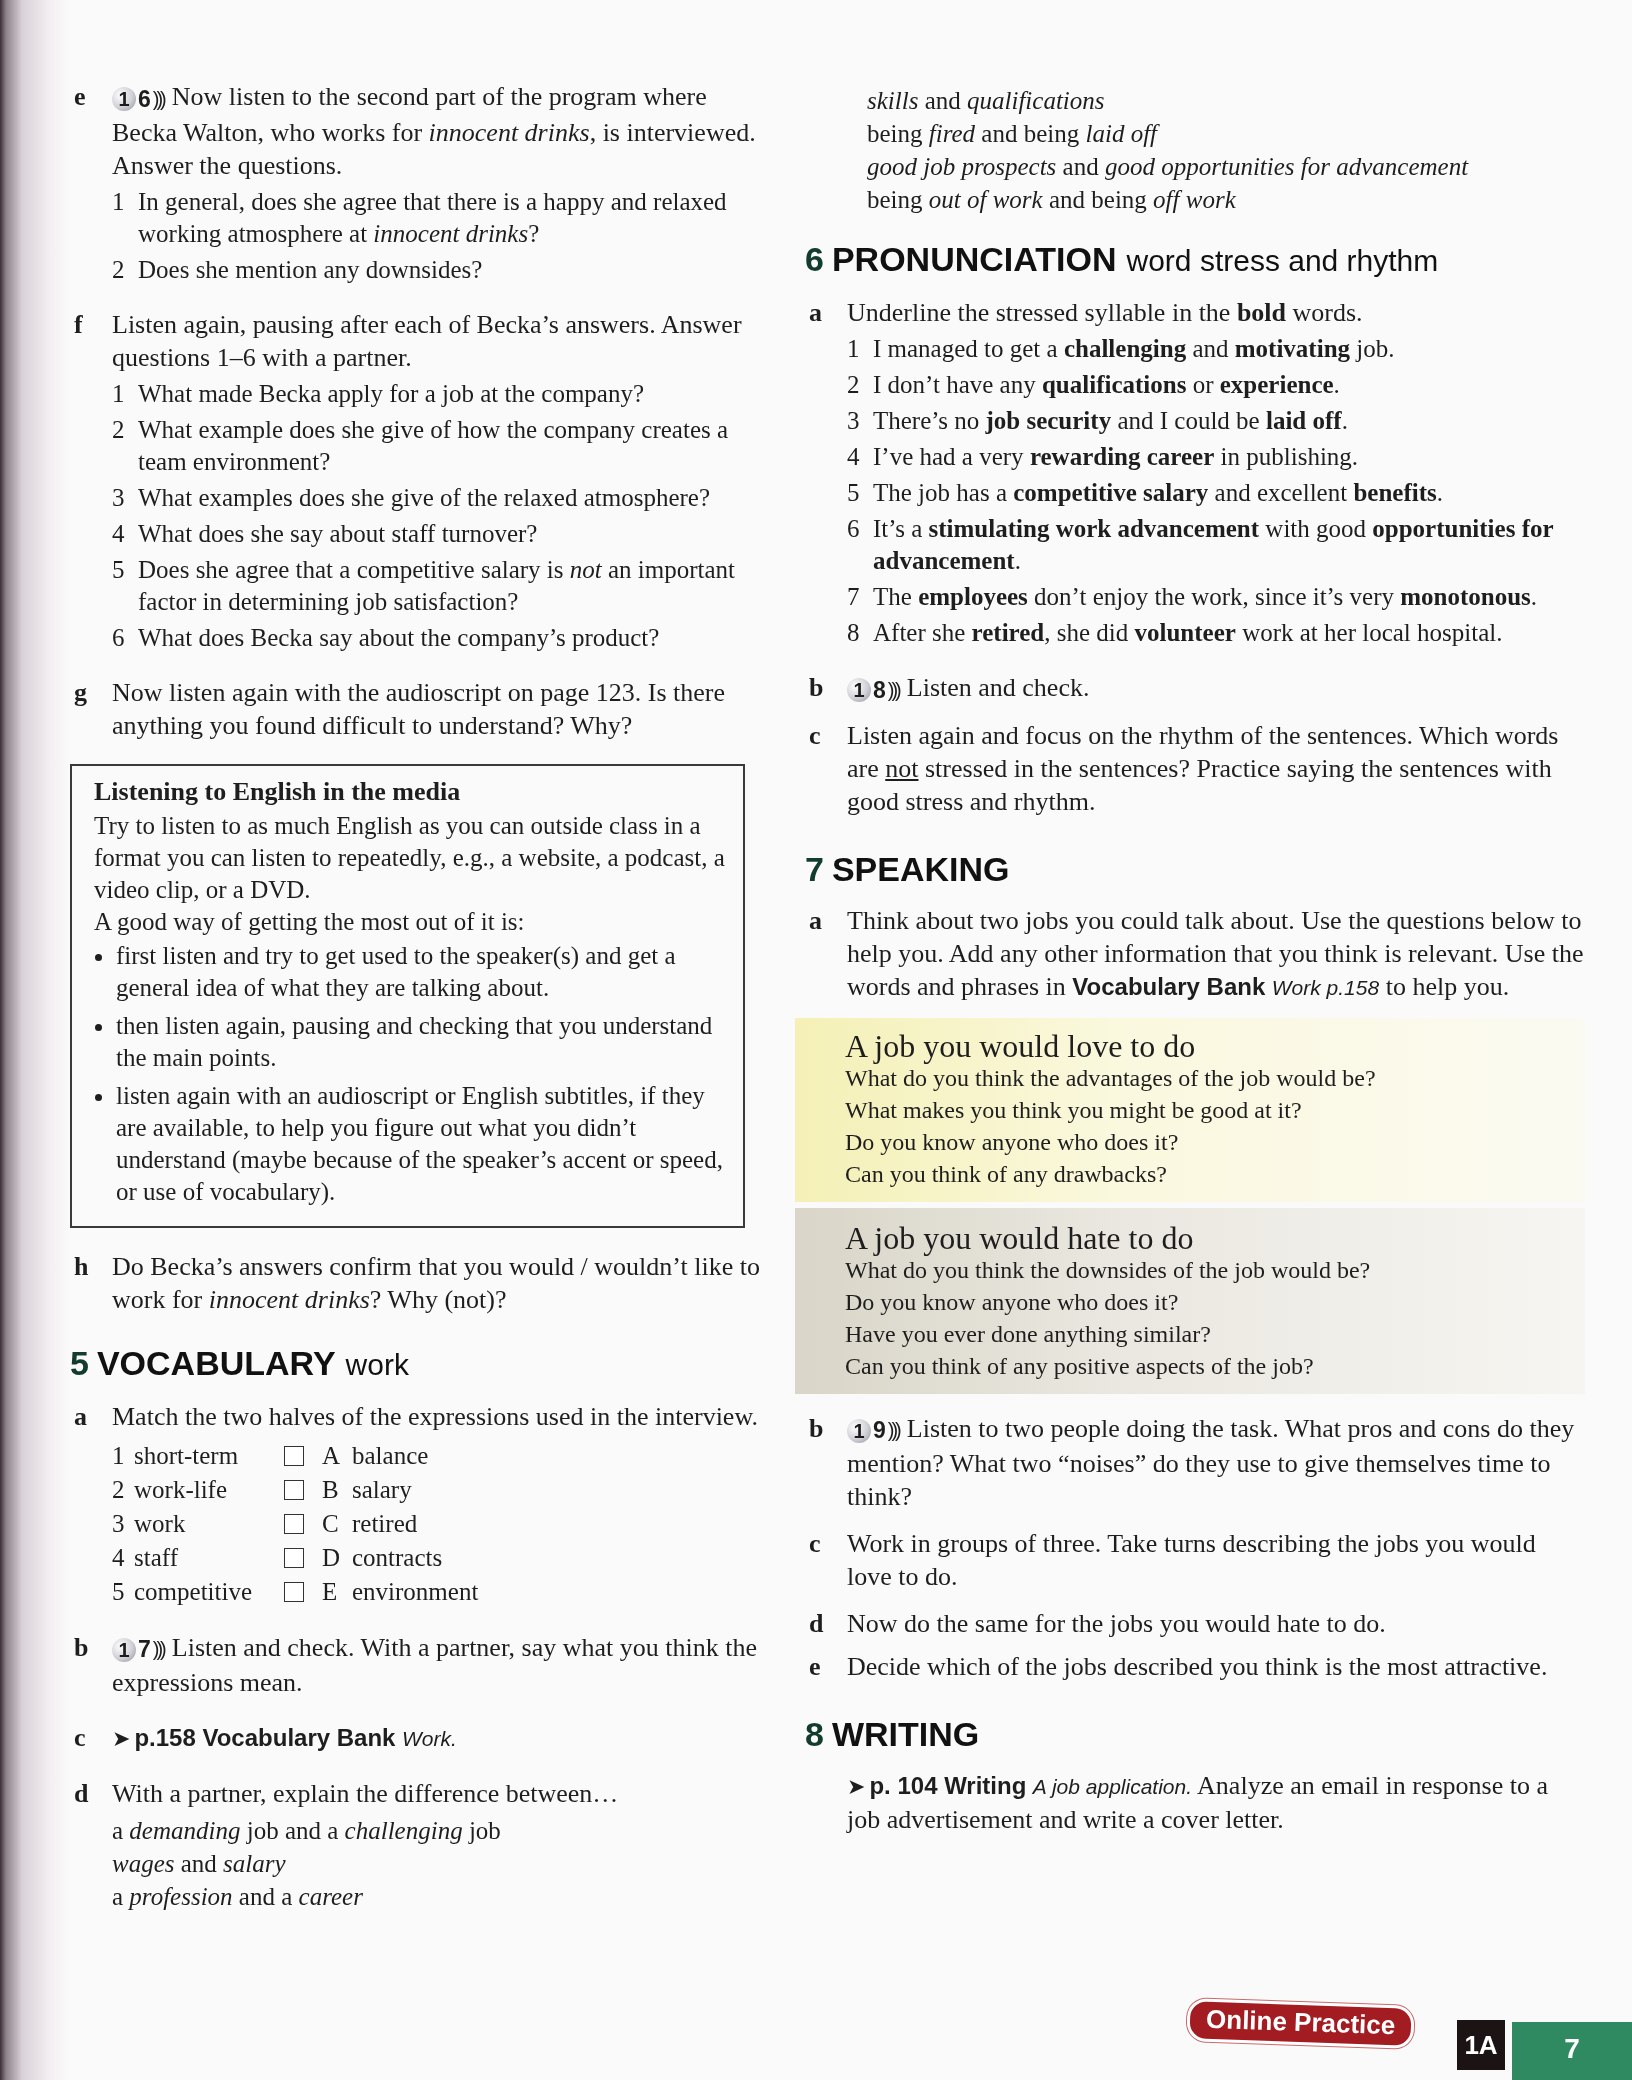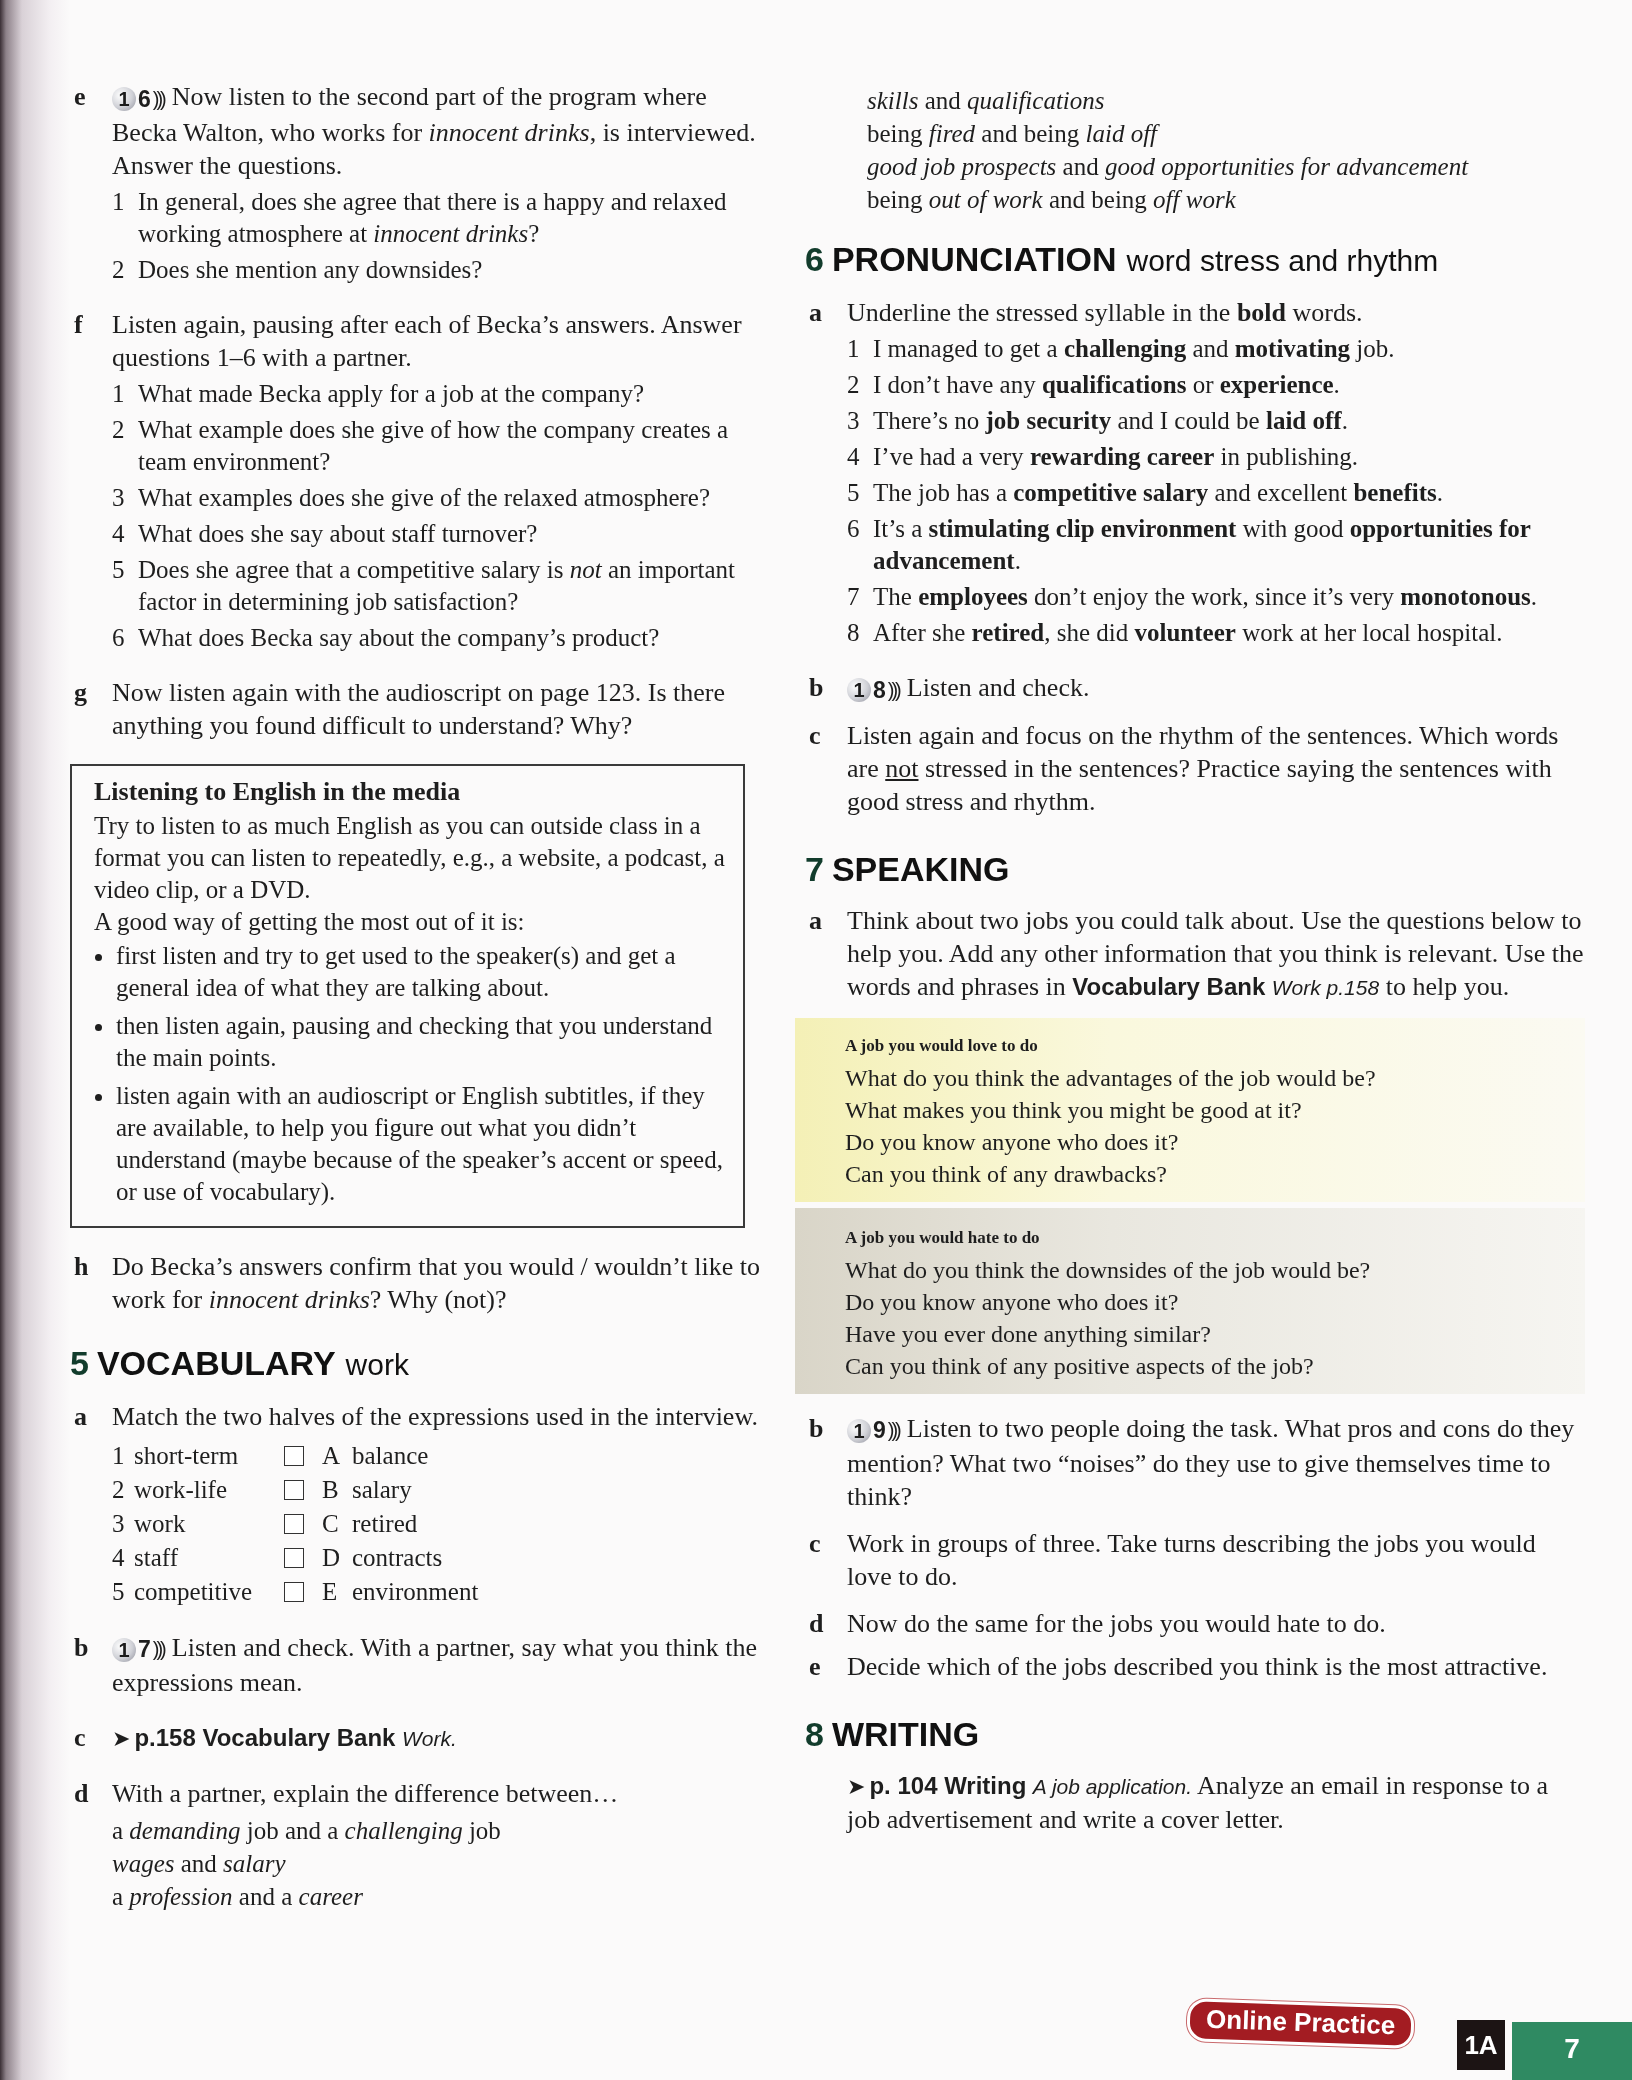--- a/index.html
+++ b/index.html
@@ -51,21 +51,21 @@
   .sans-ital { font-family: "Liberation Sans", "DejaVu Sans", sans-serif; font-style: italic; font-size: 21px; }
   .arrow { font-size: 22px; margin-right: 4px; }
 
   .pairs { margin-top: 4px; }
   .pair { font-size: 25px; line-height: 33px; }
   .pair i { font-style: italic; }
 
   .speak-box { margin: 14px 0 18px -10px; }
   .sb-love { background: linear-gradient(to right, #f4f0b6 0%, #faf8dd 40%, #fbfaf2 100%); padding: 12px 20px 12px 50px; }
   .sb-hate { background: linear-gradient(to right, #d9d5c8 0%, #e9e7df 40%, #f6f5f1 100%); padding: 14px 20px 12px 50px; margin-top: 6px; }
-  .speak-box .sb-title { font-weight: bold; font-size: 17px; line-height: 32px; }
+  .speak-box .sb-title { font-weight: normal; font-size: 32px; line-height: 32px; }
   .speak-box .sb-q { font-size: 24px; line-height: 32px; }
 
   .underline { text-decoration: underline; }
 
   .footer-badge { position: absolute; left: 1190px; top: 2005px; background: #a31c22; color: #fff; border-radius: 16px; padding: 2px 16px 4px 16px; font-family: "Liberation Sans", "DejaVu Sans", sans-serif; font-weight: bold; font-size: 26px; transform: rotate(2deg); box-shadow: 0 0 0 3px #fff, 0 0 0 4px #c96a6d; }
   .footer-unit { position: absolute; left: 1457px; top: 2020px; width: 48px; height: 50px; background: #1c1414; color: #fff; font-family: "Liberation Sans", "DejaVu Sans", sans-serif; font-weight: bold; font-size: 26px; text-align: center; line-height: 50px; }
   .footer-page { position: absolute; left: 1512px; top: 2022px; width: 120px; height: 58px; background: #2f8a62; color: #fff; font-family: "Liberation Sans", "DejaVu Sans", sans-serif; font-weight: bold; font-size: 28px; text-align: center; line-height: 54px; }
 </style>
 </head>
 <body>
@@ -197,21 +197,21 @@
 
   <div class="ex">
     <span class="letter">a</span>
     <span>Underline the stressed syllable in the </span><b>bold</b><span> words.</span>
     <div class="items">
       <div class="item"><span class="num">1</span><span>I managed to get a </span><b>challenging</b><span> and </span><b>motivating</b><span> job.</span></div>
       <div class="item"><span class="num">2</span><span>I don’t have any </span><b>qualifications</b><span> or </span><b>experience</b><span>.</span></div>
       <div class="item"><span class="num">3</span><span>There’s no </span><b>job security</b><span> and I could be </span><b>laid off</b><span>.</span></div>
       <div class="item"><span class="num">4</span><span>I’ve had a very </span><b>rewarding career</b><span> in publishing.</span></div>
       <div class="item"><span class="num">5</span><span>The job has a </span><b>competitive salary</b><span> and excellent </span><b>benefits</b><span>.</span></div>
-      <div class="item"><span class="num">6</span><span>It’s a </span><b>stimulating clip environment</b><span> with good </span><b>opportunities for advancement</b><span>.</span></div>
+      <div class="item"><span class="num">6</span><span>It’s a </span><b>stimulating work advancement</b><span> with good </span><b>opportunities for advancement</b><span>.</span></div>
       <div class="item"><span class="num">7</span><span>The </span><b>employees</b><span> don’t enjoy the work, since it’s very </span><b>monotonous</b><span>.</span></div>
       <div class="item"><span class="num">8</span><span>After she </span><b>retired</b><span>, she did </span><b>volunteer</b><span> work at her local hospital.</span></div>
     </div>
   </div>
 
   <div class="ex" style="margin-bottom:12px;">
     <span class="letter">b</span>
     <span class="audio">
       <span class="cd">1</span>
         <span>8</span>

